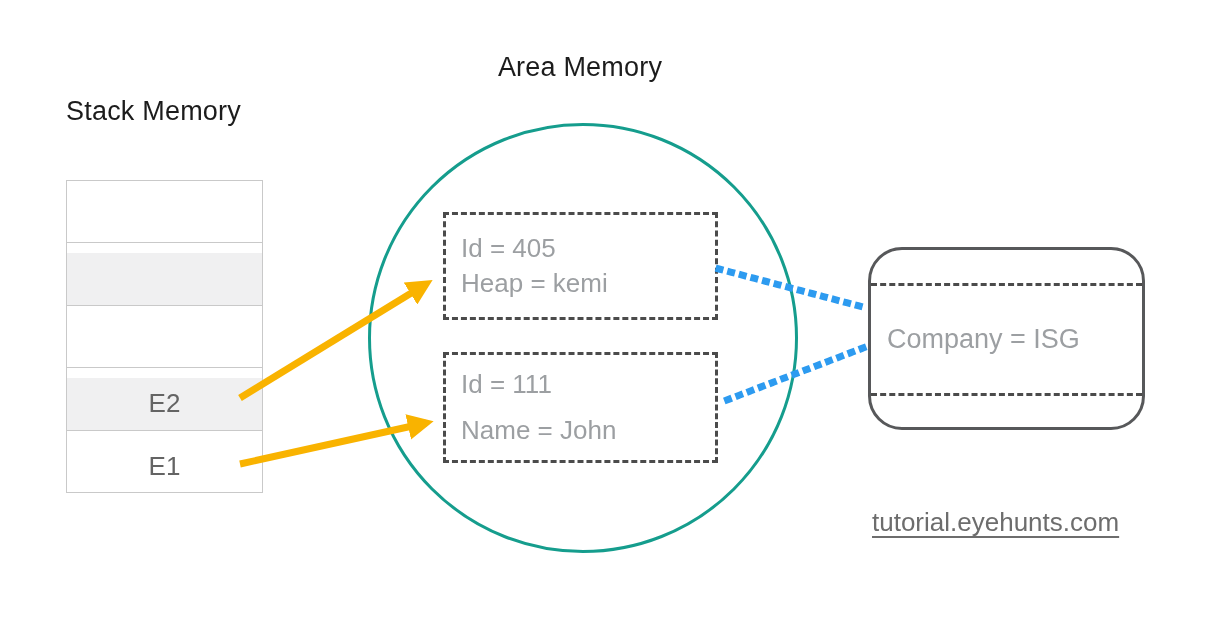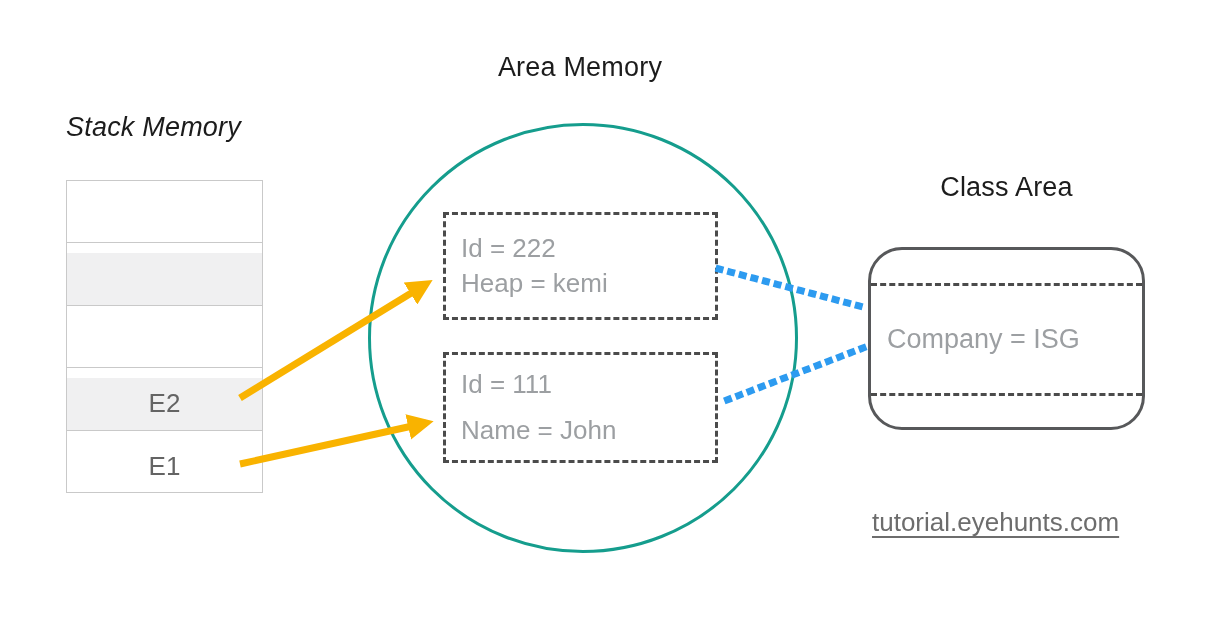--- a/index.html
+++ b/index.html
@@ -12,21 +12,21 @@
     overflow: hidden;
   }
   .title {
     position: absolute;
     font-size: 27px;
     color: #1c1c1c;
     letter-spacing: 0.2px;
     white-space: nowrap;
   }
   
-  #stack-title { left: 66px; top: 112px; font-style: italic; }
+  #stack-title { left: 66px; top: 96px; }
   #stack-table {
     position: absolute;
     left: 66px; top: 180px;
     width: 197px; height: 313px;
     border: 1px solid #c9c9c9;
     box-sizing: border-box;
     display: flex;
     flex-direction: column;
   }
   .stack-row {
@@ -126,30 +126,29 @@
     <div class="stack-row"></div>
     <div class="stack-row shaded">E2</div>
     <div class="stack-row">E1</div>
   </div>
 
   <div class="title" id="heap-title">Area Memory</div>
 
   <div id="heap-circle"></div>
 
   <div class="heap-object" id="heap-object-1">
-    <span>Id = 222</span>
+    <span>Id = 405</span>
     <span>Heap = kemi</span>
   </div>
 
   <div class="heap-object" id="heap-object-2">
     <span>Id = 111</span>
     <span>Name = John</span>
   </div>
 
-  <div class="title" id="class-title">Class Area</div>
 
   <div id="footer-link">tutorial.eyehunts.com</div>
 
   <div id="class-rect">
     <div class="class-divider" id="class-divider-top"></div>
     <div id="class-field">Company = ISG</div>
     <div class="class-divider" id="class-divider-bottom"></div>
   </div>
 
   <svg id="connector-layer" viewBox="0 0 1224 624" xmlns="http://www.w3.org/2000/svg">

